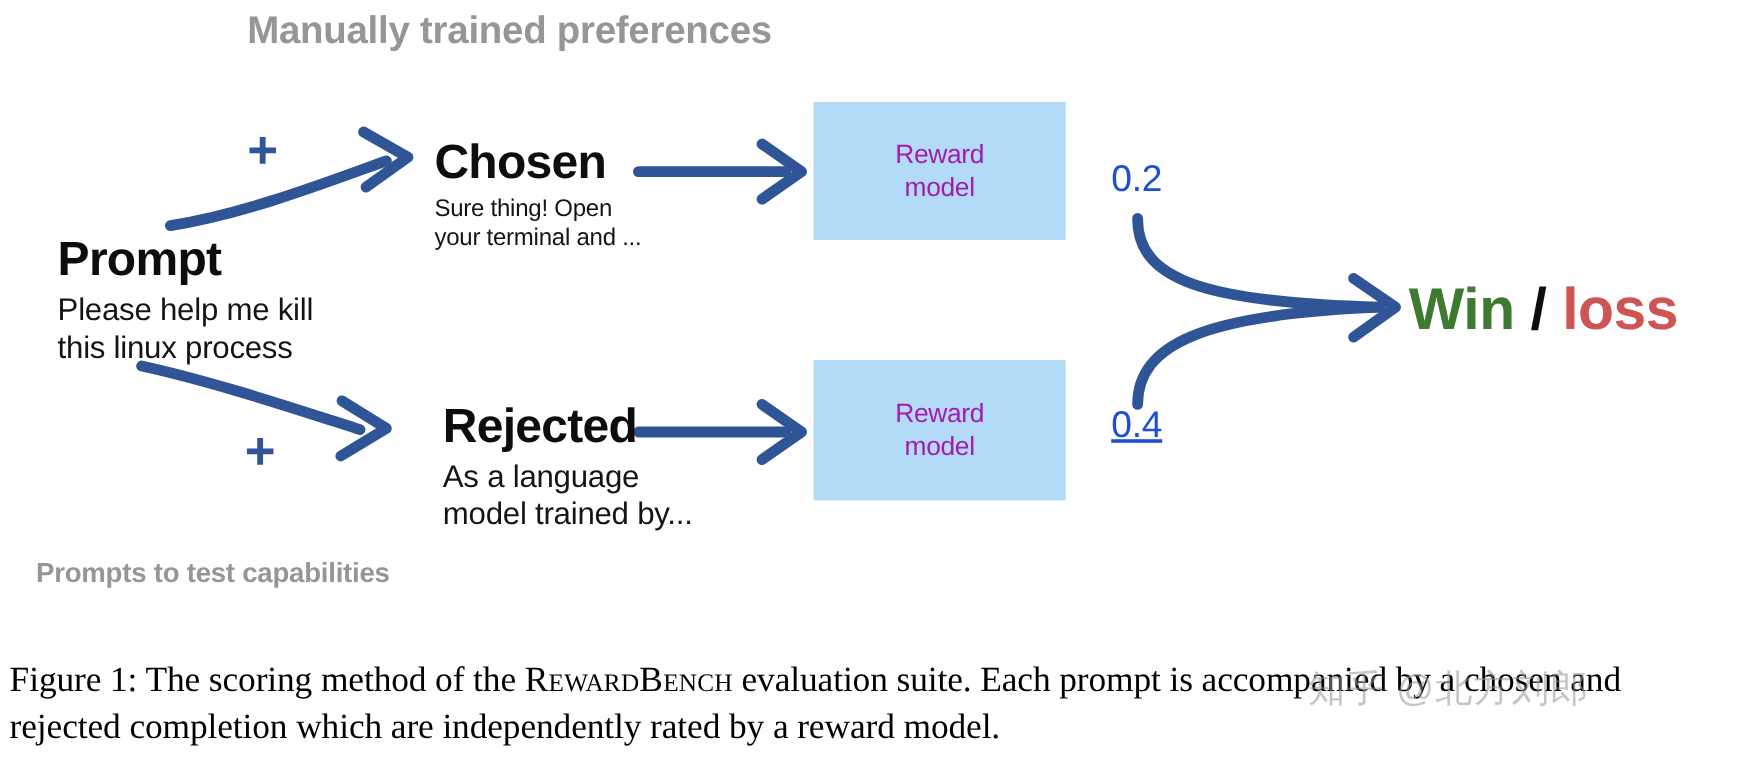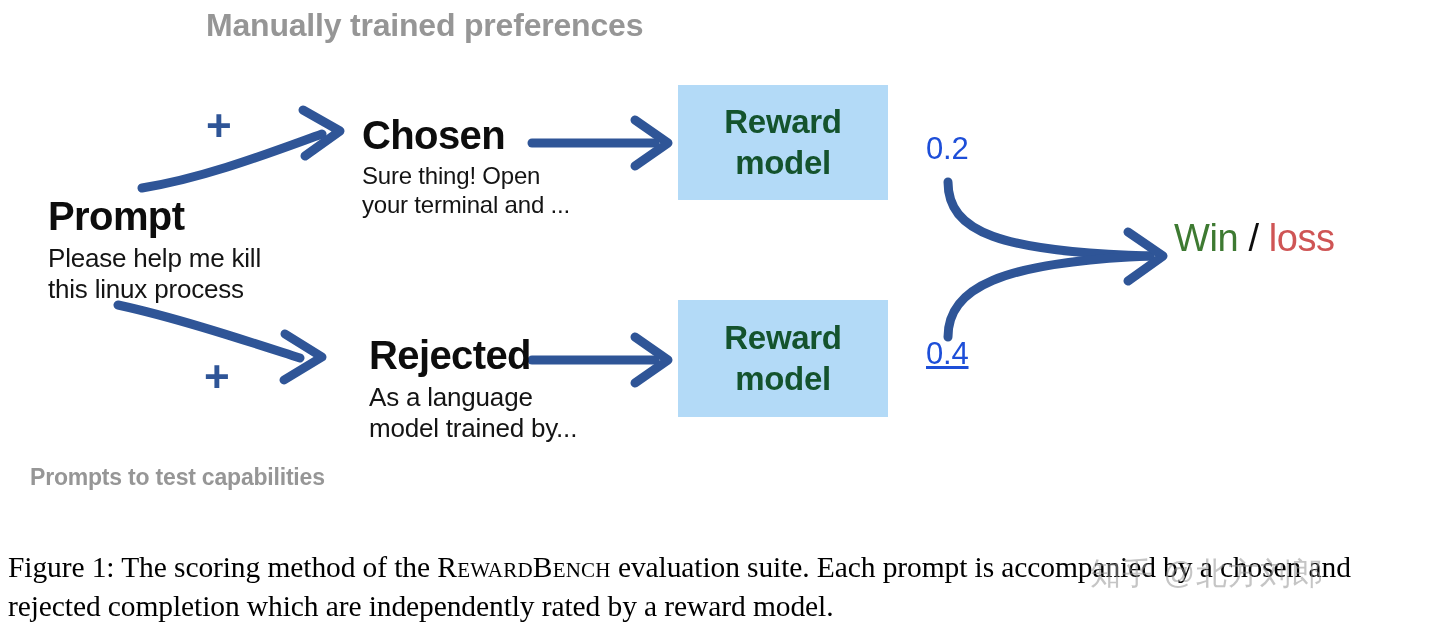--- a/index.html
+++ b/index.html
@@ -62,32 +62,32 @@
     letter-spacing: -0.2px;
     white-space: pre-line;
   }
 
   #node-prompt { left: 48px; top: 194px; }
   #node-prompt .node-title { font-size: 40px; }
   #node-prompt .node-body  { font-size: 26px; margin-top: 4px; }
 
   #node-chosen { left: 362px; top: 113px; }
   #node-chosen .node-title { font-size: 40px; }
-  #node-chosen .node-body  { font-size: 24px; margin-top: 4px; }
+  #node-chosen .node-body  { font-size: 20px; margin-top: 4px; }
 
   #node-rejected { left: 344px; top: 333px; margin-left: 25px; }
   #node-rejected .node-title { font-size: 40px; }
   #node-rejected .node-body  { font-size: 26px; margin-top: 4px; }
 
   
   .reward-box {
     background: #b3daf7;
-    color: #14532d;
-    font-weight: bold;
-    font-size: 33px;
+    color: #a21caf;
+    font-weight: normal;
+    font-size: 22px;
     line-height: 1.22;
     text-align: center;
     display: flex;
     align-items: center;
     justify-content: center;
     white-space: pre-line;
     letter-spacing: -0.3px;
   }
   #reward-box-chosen   { left: 678px; top: 85px;  width: 210px; height: 115px; }
   #reward-box-rejected { left: 678px; top: 300px; width: 210px; height: 117px; }
@@ -104,23 +104,23 @@
     font-size: 31px;
     color: #1d4ed8;
     font-weight: 400;
     letter-spacing: -0.2px;
   }
   #score-chosen   { left: 926px; top: 131px; }
   #score-rejected { left: 926px; top: 336px; text-decoration: underline; }
 
   
   #winloss {
-    left: 1174px; top: 217px;
-    font-size: 38px;
-    font-weight: normal;
+    left: 1174px; top: 230px;
+    font-size: 49px;
+    font-weight: bold;
     letter-spacing: -0.4px;
     white-space: nowrap;
   }
   #winloss .win  { color: #3e7a32; }
   #winloss .sep  { color: #0d0d0d; }
   #winloss .loss { color: #cf5555; }
 
   
   .plus-sign {
     color: #2f5597;

